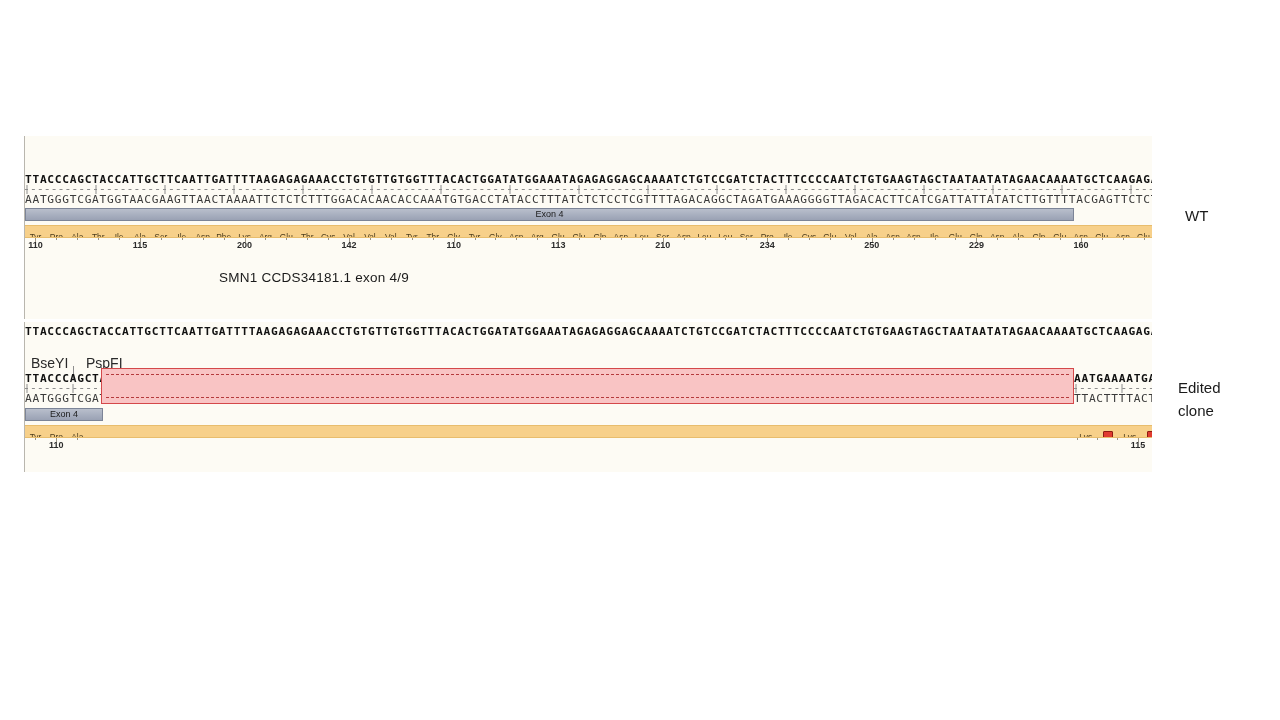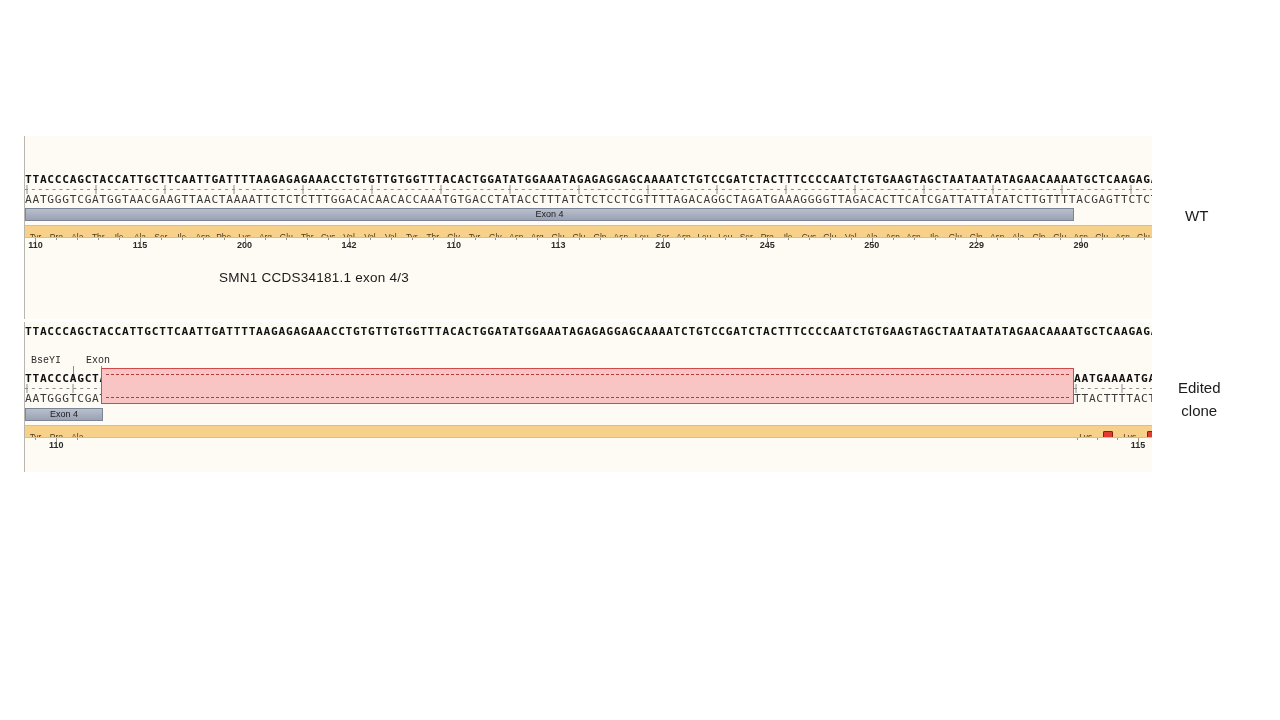--- a/index.html
+++ b/index.html
@@ -148,22 +148,22 @@
   .deletion-box .dash {
     position: absolute;
     left: 4px;
     right: 4px;
     border-top: 1px dashed #b53a3c;
   }
 
   
   .enzyme {
     position: absolute;
-    font-family: Liberation Mono, monospace;
-    font-size: 10px;
+    font-family: Liberation Sans, sans-serif;
+    font-size: 14px;
     color: #2a2a2a;
     white-space: nowrap;
   }
   .enzyme-tick {
     position: absolute;
     width: 1px;
     background: #8d8d8d;
   }
 
   
@@ -181,21 +181,21 @@
   
   .row-label {
     position: absolute;
     font-family: "Liberation Sans", sans-serif;
     font-size: 15px;
     color: #1a1a1a;
     white-space: pre-line;
     line-height: 23px;
   }
   #label-wt { left: 1185px; top: 204px; }
-  #label-edited { left: 1178px; top: 376px; text-align: center; }
+  #label-edited { left: 1178px; top: 376px; }
 </style>
 </head>
 <body>
 
 <div id="stage">
 
   <div class="seq-panel" id="panel-wt">
 
     <div class="seq-row seq-top" style="top:37px;">TTACCCAGCTACCATTGCTTCAATTGATTTTAAGAGAGAAACCTGTGTTGTGGTTTACACTGGATATGGAAATAGAGAGGAGCAAAATCTGTCCGATCTACTTTCCCCAATCTGTGAAGTAGCTAATAATATAGAACAAAATGCTCAAGAGAATGAAAATGAA</div>
 
@@ -287,37 +287,37 @@
         <div class="numtick" style="left: 1076.87px; height: 2px;"></div>
         <div class="numtick" style="left: 1097.77px; height: 2px;"></div>
         <div class="numtick" style="left: 1118.68px; height: 2px;"></div>
         <div class="numlbl" style="left: 10.455px;">110</div>
         <div class="numlbl" style="left: 115.005px;">115</div>
         <div class="numlbl" style="left: 219.555px;">200</div>
         <div class="numlbl" style="left: 324.105px;">142</div>
         <div class="numlbl" style="left: 428.655px;">110</div>
         <div class="numlbl" style="left: 533.205px;">113</div>
         <div class="numlbl" style="left: 637.755px;">210</div>
-        <div class="numlbl" style="left: 742.305px;">245</div>
+        <div class="numlbl" style="left: 742.305px;">234</div>
         <div class="numlbl" style="left: 846.855px;">250</div>
         <div class="numlbl" style="left: 951.405px;">229</div>
-        <div class="numlbl" style="left: 1055.95px;">290</div>
+        <div class="numlbl" style="left: 1055.95px;">160</div>
       </div>
   </div>
 
-  <div id="gene-caption">SMN1 CCDS34181.1  exon 4/3</div>
+  <div id="gene-caption">SMN1 CCDS34181.1  exon 4/9</div>
 
   <div class="seq-panel" id="panel-edited">
 
     <div class="seq-row seq-top" style="top:3px;">TTACCCAGCTACCATTGCTTCAATTGATTTTAAGAGAGAAACCTGTGTTGTGGTTTACACTGGATATGGAAATAGAGAGGAGCAAAATCTGTCCGATCTACTTTCCCCAATCTGTGAAGTAGCTAATAATATAGAACAAAATGCTCAAGAGAATGAAAATGAA</div>
 
     <div class="enzyme" style="left:6px; top:33px;">BseYI</div>
     <div class="enzyme-tick" style="left:48px; top:44px; height:14px;"></div>
 
-    <div class="enzyme" style="left:61px; top:33px;">Exon</div>
+    <div class="enzyme" style="left:61px; top:33px;">PspFI</div>
     <div class="enzyme-tick" style="left:76px; top:44px; height:14px;"></div>
 
     <div class="seq-row seq-top" style="top:50px;">TTACCCAGCTA</div>
 
     <div class="ruler" style="left:0px; top:62px; width:76px;">
       <svg width="76" height="9" viewBox="0 0 76 9" xmlns="http://www.w3.org/2000/svg">
         <line x1="0" y1="4.5" x2="76" y2="4.5" stroke="#8d8d8d" stroke-width="1" stroke-dasharray="3 3.9"></line>
         <line x1="2" y1="0" x2="2" y2="9" stroke="#8d8d8d"></line>
         <line x1="48" y1="0" x2="48" y2="9" stroke="#8d8d8d"></line>
       </svg>

